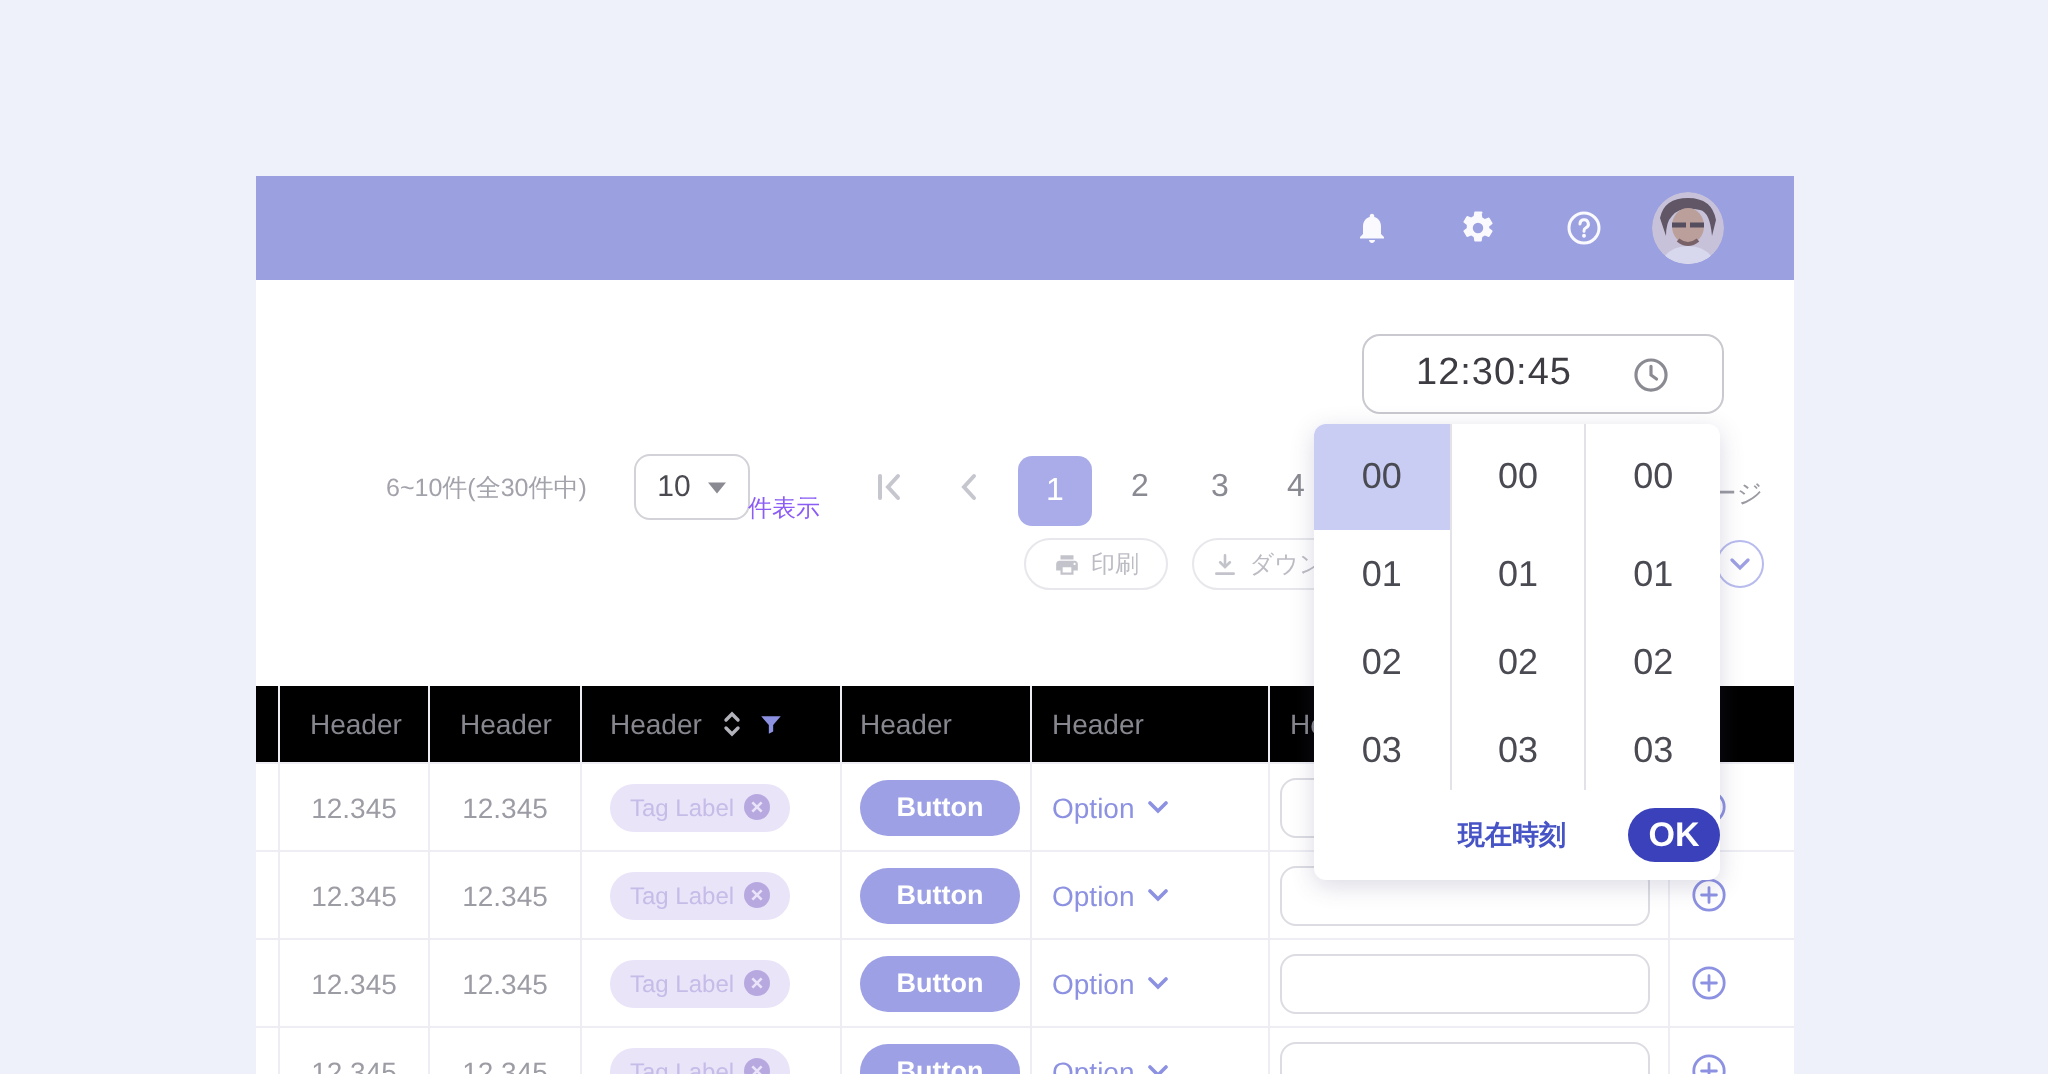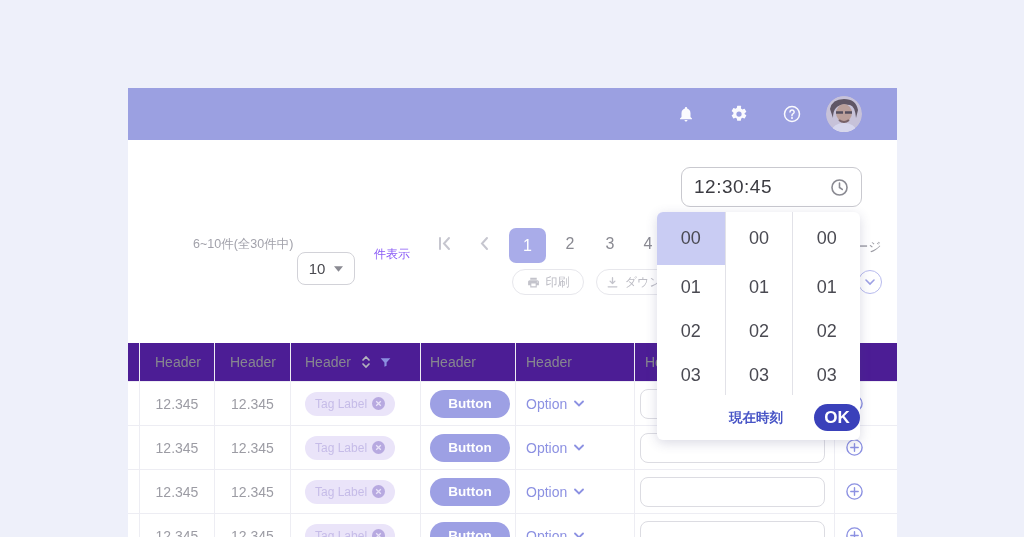--- a/index.html
+++ b/index.html
@@ -19,31 +19,31 @@
   .tb-bell { left:549px; }
   .tb-gear { left:602px; }
   .tb-help { left:655px; }
   .tb-avatar { position:absolute; left:698px; top:8px; width:36px; height:36px; border-radius:50%; overflow:hidden; cursor:pointer; }
 
   
   .time-field {
     position:absolute; left:553px; top:79px; width:181px; height:40px;
     background:#fff; border:1.5px solid #c9c9cf; border-radius:9px;
     display:flex; align-items:center; justify-content:space-between;
-    padding:0 12px; font-size:19px; color:#3c3c42; letter-spacing:.5px;
+    padding:0 26px; font-size:19px; color:#3c3c42; letter-spacing:.5px;
   }
   .time-field svg { width:19px; height:19px; color:#8a8a92; flex:none; }
 
   
   .pg-summary { position:absolute; left:65px; top:148px; font-size:12.5px; color:#a2a2ab; }
   .pg-size {
-    position:absolute; left:169px; top:139px; width:58px; height:33px;
+    position:absolute; left:189px; top:139px; width:58px; height:33px;
     border:1px solid #d2d2d8; border-radius:8px; background:#fff;
     display:flex; align-items:center; justify-content:center; gap:9px;
-    font-size:15px; color:#4a4a50; cursor:pointer;margin-top:25px;
+    font-size:15px; color:#4a4a50; cursor:pointer;
   }
   .pg-size svg { width:9px; height:6px; color:#8a8a92; }
   .pg-unit { position:absolute; left:246px; top:158px; font-size:12px; color:#8b5cf6; }
   .pg-first { position:absolute; left:308px; top:147px; width:17px; height:17px; color:#c6c6cf; cursor:pointer; }
   .pg-prev  { position:absolute; left:348px; top:147px; width:17px; height:17px; color:#c6c6cf; cursor:pointer; }
   .pg-num {
     position:absolute; top:147px; width:26px; text-align:center;
     font-size:16px; color:#8a8a92; cursor:pointer;
   }
   .pg-active {
@@ -66,21 +66,21 @@
     position:absolute; left:730px; top:182px; width:24px; height:24px;
     border:1px solid #b8bbee; border-radius:50%; background:#fff;
     display:flex; align-items:center; justify-content:center; cursor:pointer;
   }
   .btn-more svg { width:10px; height:10px; color:#9da0e4; }
 
   
   .table-wrap { position:absolute; left:0; top:255px; width:769px; overflow:hidden; }
   .tbl { margin-left:-62px; width:831px; font-size:14px; }
   .tr { display:flex; height:44px; border-bottom:1px solid #ededf3; align-items:center; background:#fff; }
-  .tr-head { height:39px; background:#4c1d95; color:#87878f; }
+  .tr-head { height:39px; background:#000000; color:#87878f; }
   .td { height:100%; display:flex; align-items:center; border-right:1px solid #ededf3; }
   .td:last-child { border-right:none; }
   .c0 { width:74px; justify-content:center; }
   .c1 { width:75px; justify-content:center; }
   .c2 { width:76px; justify-content:center; }
   .c3 { width:130px; padding-left:14px; }
   .c4 { width:95px; padding-left:9px; }
   .c5 { width:119px; padding-left:10px; }
   .c6 { width:200px; padding-left:5px; }
   .c7 { width:62px; padding-left:11px; }

